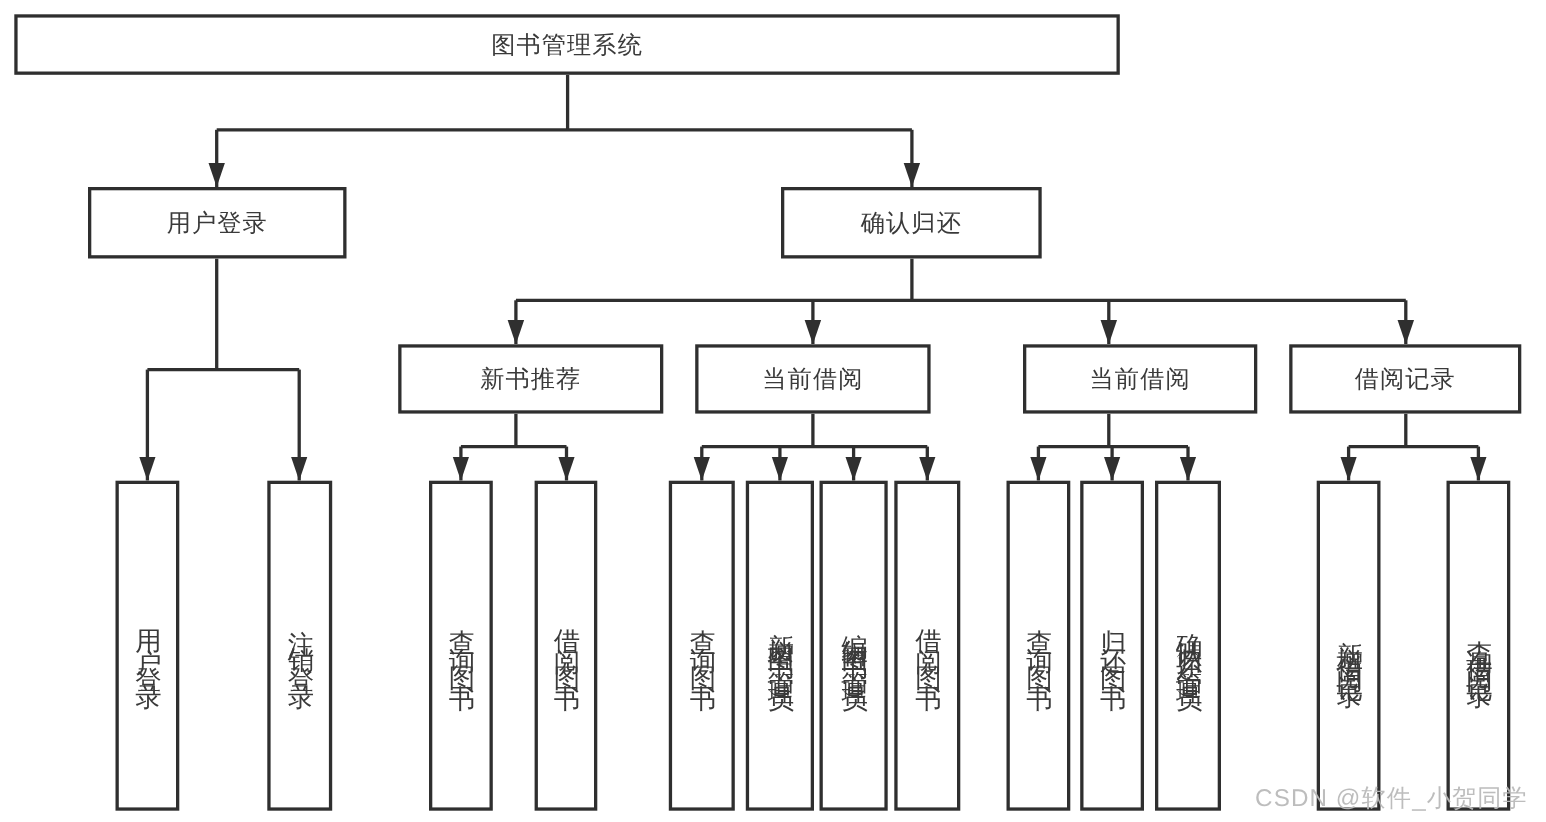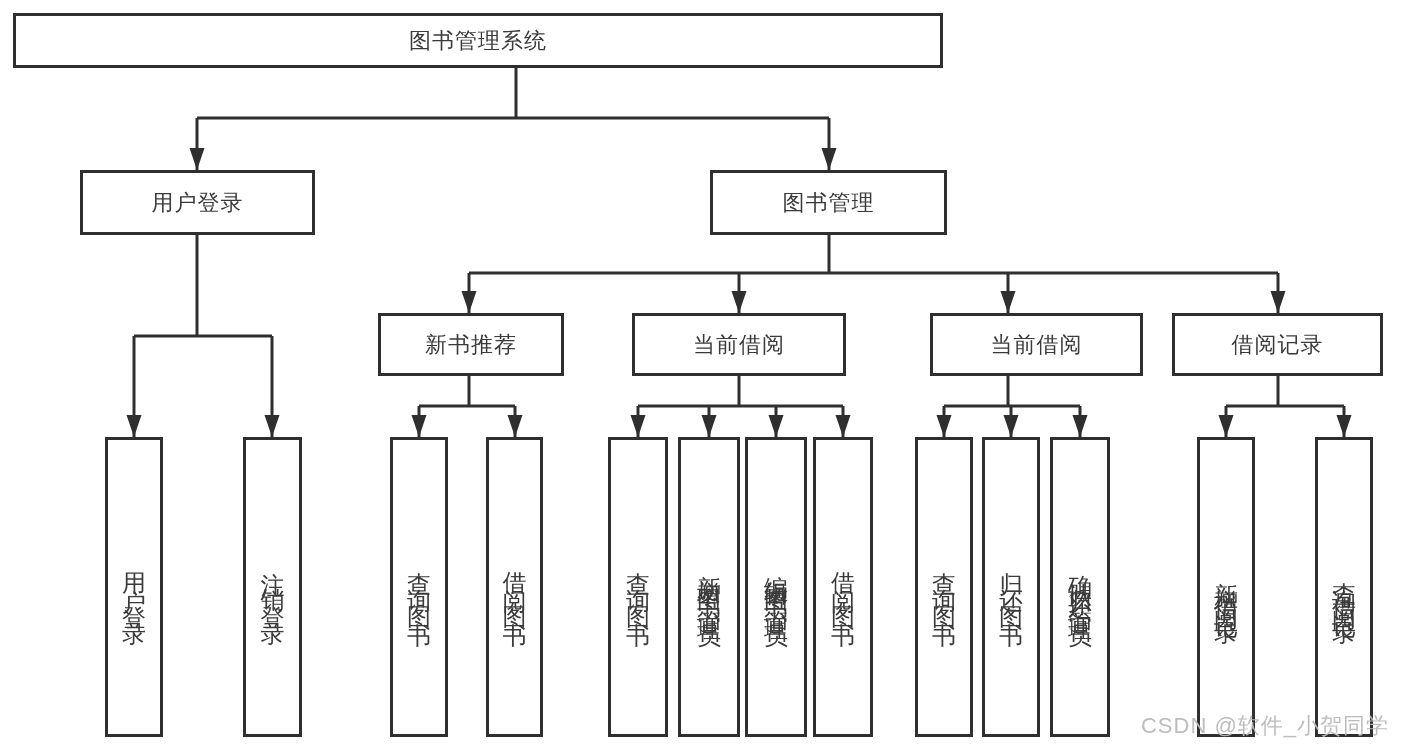--- a/index.html
+++ b/index.html
@@ -96,32 +96,32 @@
       <path d="M1011,406 V437" marker-end="url(#arrow)"></path>
       <path d="M1080,406 V437" marker-end="url(#arrow)"></path>
 
       <path d="M1278,376 V406"></path>
       <path d="M1226,406 H1344"></path>
       <path d="M1226,406 V437" marker-end="url(#arrow)"></path>
       <path d="M1344,406 V437" marker-end="url(#arrow)"></path>
     </g>
   </svg>
 
-  <div class="node hnode" style="left:13px; top:13px; width:930px; height:55px;">
+  <div class="node hnode" style="left:13px; top:13px; width:1005px; height:55px;">
     <span>图书管理系统</span>
   </div>
 
   <div class="node hnode" style="left:80px; top:170px; width:235px; height:65px;">
     <span>用户登录</span>
   </div>
   <div class="node hnode" style="left:710px; top:170px; width:237px; height:65px;">
-    <span>图书管理</span>
+    <span>确认归还</span>
   </div>
 
-  <div class="node hnode" style="left:362px; top:313px; width:186px; height:63px;margin-left:16px;">
+  <div class="node hnode" style="left:362px; top:313px; width:241px; height:63px;">
     <span>新书推荐</span>
   </div>
   <div class="node hnode" style="left:632px; top:313px; width:214px; height:63px;">
     <span>当前借阅</span>
   </div>
   <div class="node hnode" style="left:902px; top:313px; width:213px; height:63px;margin-left:28px;">
     <span>当前借阅</span>
   </div>
   <div class="node hnode" style="left:1172px; top:313px; width:211px; height:63px;">
     <span>借阅记录</span>

